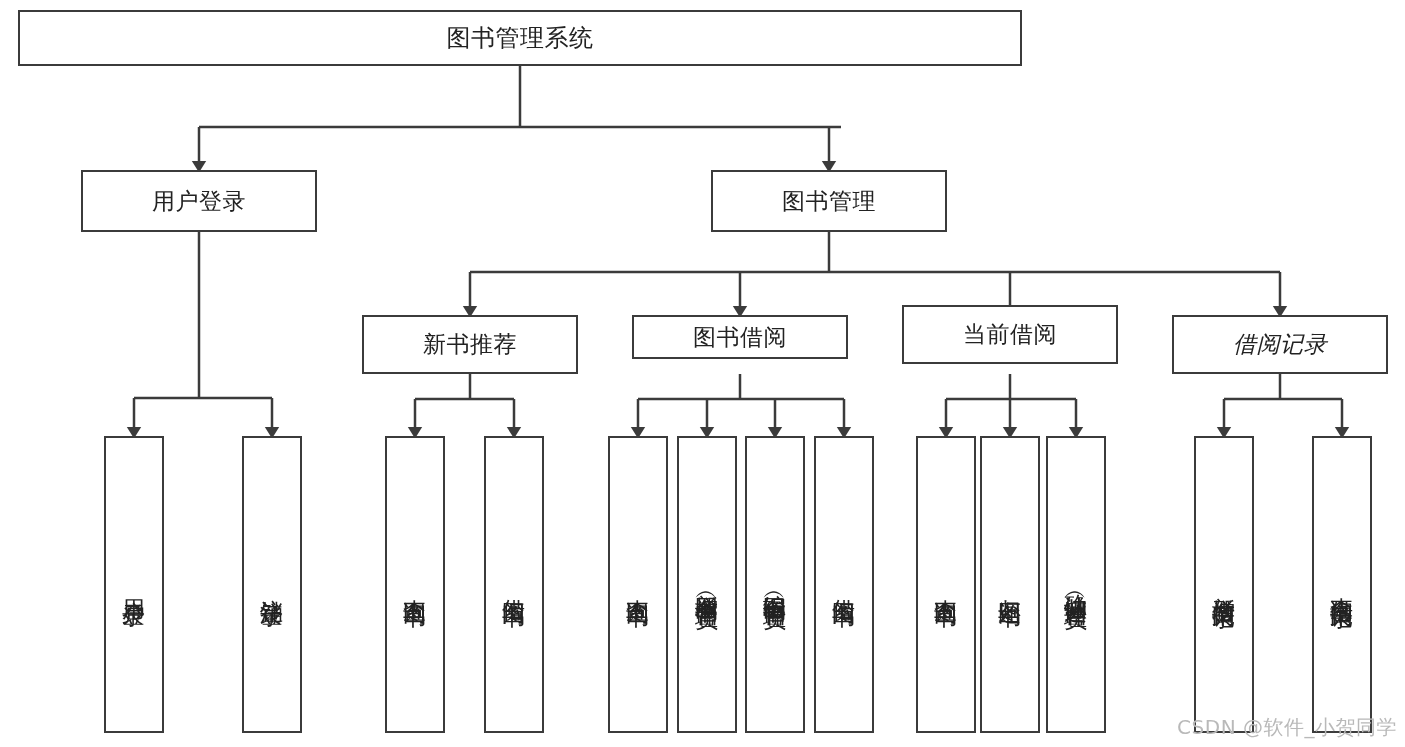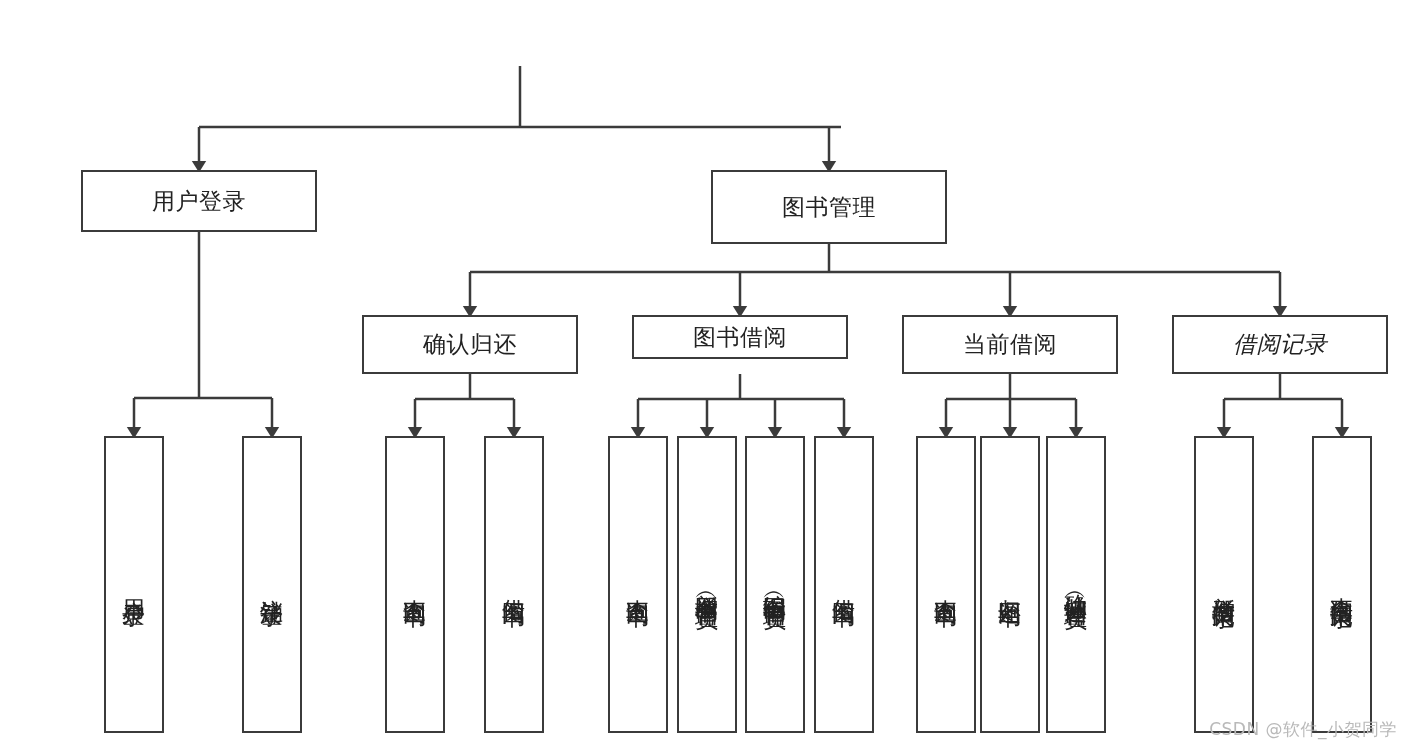--- a/index.html
+++ b/index.html
@@ -57,21 +57,21 @@
     stroke-width: 2.5;
     fill: none;
   }
   .arrowhead {
     fill: #3b3b3b;
   }
   #watermark {
     position: absolute;
     right: 8px;
     bottom: 6px;
-    font-size: 17px;
+    font-size: 20px;
     color: #b9b9b9;
     letter-spacing: 0.5px;
     white-space: nowrap;
   }
 </style>
 </head>
 <body>
 
 <div id="canvas">
 
@@ -117,35 +117,38 @@
     <path class="wire" d="M 946 399 L 946 428" marker-end="url(#ah)"></path>
     <path class="wire" d="M 1010 399 L 1010 428" marker-end="url(#ah)"></path>
     <path class="wire" d="M 1076 399 L 1076 428" marker-end="url(#ah)"></path>
 
     <path class="wire" d="M 1280 374 L 1280 399"></path>
     <path class="wire" d="M 1224 399 L 1342 399"></path>
     <path class="wire" d="M 1224 399 L 1224 428" marker-end="url(#ah)"></path>
     <path class="wire" d="M 1342 399 L 1342 428" marker-end="url(#ah)"></path>
   </svg>
 
+  <div class="node h root" style="left:18px; top:10px; width:1004px; height:56px;">
+    <span>图书管理系统</span>
+  </div>
 
   <div class="node h" style="left:81px; top:170px; width:236px; height:62px;">
     <span>用户登录</span>
   </div>
-  <div class="node h" style="left:711px; top:170px; width:236px; height:74px;text-align:right;">
+  <div class="node h" style="left:711px; top:170px; width:236px; height:62px;text-align:right;">
     <span>图书管理</span>
   </div>
 
   <div class="node h" style="left:362px; top:315px; width:216px; height:59px;">
-    <span>确认归还</span>
+    <span>新书推荐</span>
   </div>
   <div class="node h" style="left:632px; top:315px; width:216px; height:44px;">
     <span>图书借阅</span>
   </div>
-  <div class="node h" style="left:902px; top:315px; width:216px; height:59px;">
+  <div class="node h" style="left:902px; top:305px; width:216px; height:59px;">
     <span>当前借阅</span>
   </div>
   <div class="node h" style="left:1172px; top:315px; width:216px; height:59px;font-style:italic;">
     <span>借阅记录</span>
   </div>
 
   <div class="node v" style="left:104px; top:436px; width:60px; height:297px;">
     <span class="vtext">用户登录</span>
   </div>
   <div class="node v" style="left:242px; top:436px; width:60px; height:297px;">

